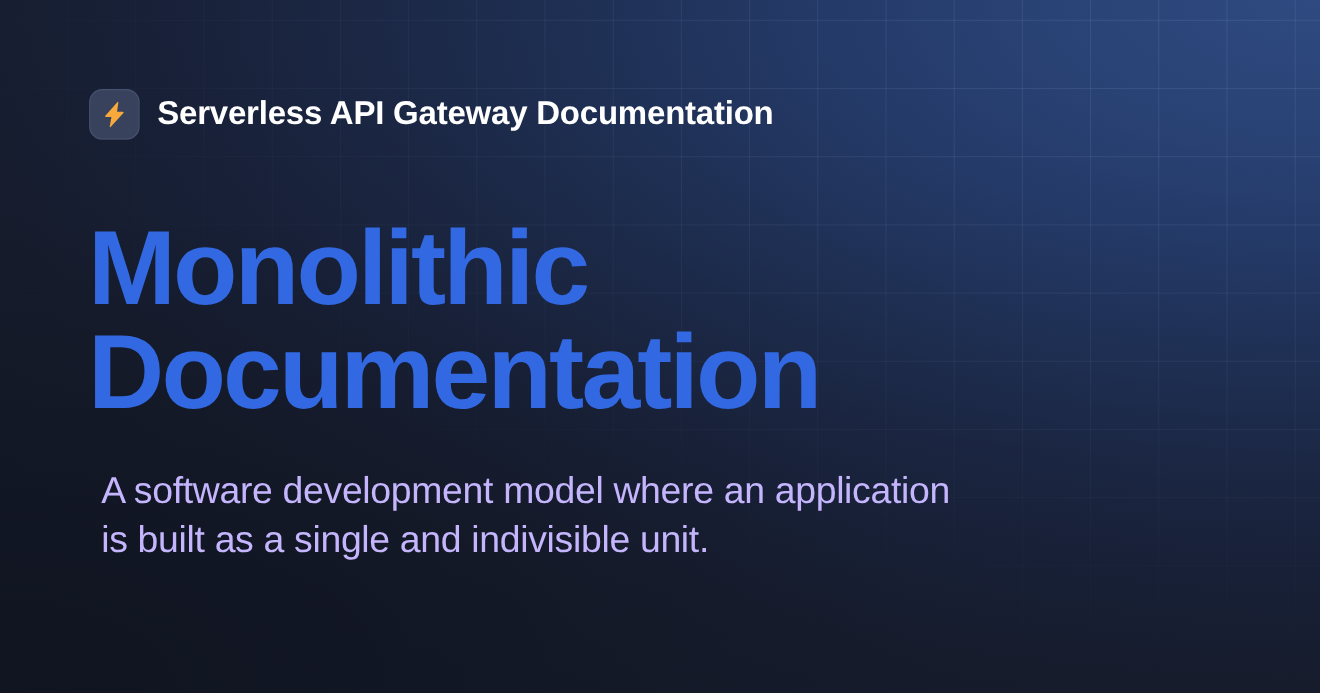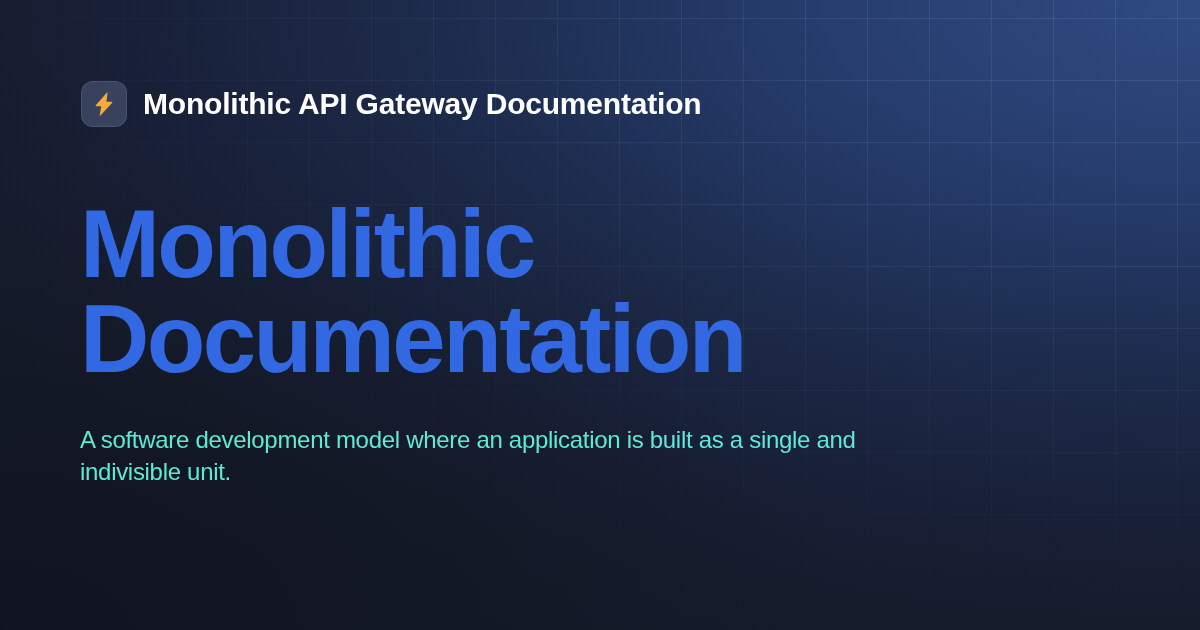--- a/index.html
+++ b/index.html
@@ -133,26 +133,26 @@
     margin: 0;
     color: #3269e2;
     font-size: 96px;
     font-weight: bold;
     line-height: 0.99;
     letter-spacing: -2.6px;
   }
 
   .description {
     position: absolute;
-    left: 80px;
+    left: 92px;
     top: 424px;
     width: 790px;
     margin: 0;
-    color: #5eead4;
-    font-size: 24px;
+    color: #c4b5fd;
+    font-size: 34px;
     font-weight: normal;
     line-height: 1.32;
     letter-spacing: -0.3px;
   }
 </style>
 </head>
 <body>
 
 <div class="og-card">
 
@@ -164,21 +164,21 @@
   <div class="content">
 
     <div class="brand">
       <span class="brand-badge">
         <span>
           <svg width="26" height="26" viewBox="0 0 24 24" aria-hidden="true">
             <path d="M14.6 1.6 L4.4 13.1 a0.62 0.62 0 0 0 0.46 1.03 h4.62 l-1.4 8.1 a0.4 0.4 0 0 0 0.7 0.32 L19.6 10.9 a0.62 0.62 0 0 0 -0.46 -1.03 h-4.88 l1.04 -7.94 a0.4 0.4 0 0 0 -0.7 -0.33 Z" fill="#f7a93b"></path>
           </svg>
         </span>
       </span>
-      <span class="brand-title">Monolithic API Gateway Documentation</span>
+      <span class="brand-title">Serverless API Gateway Documentation</span>
     </div>
 
     <h1 class="headline">Monolithic Documentation</h1>
 
     <p class="description">A software development model where an application is built as a single and indivisible unit.</p>
 
   </div>
 </div>
 
 </body></html>

